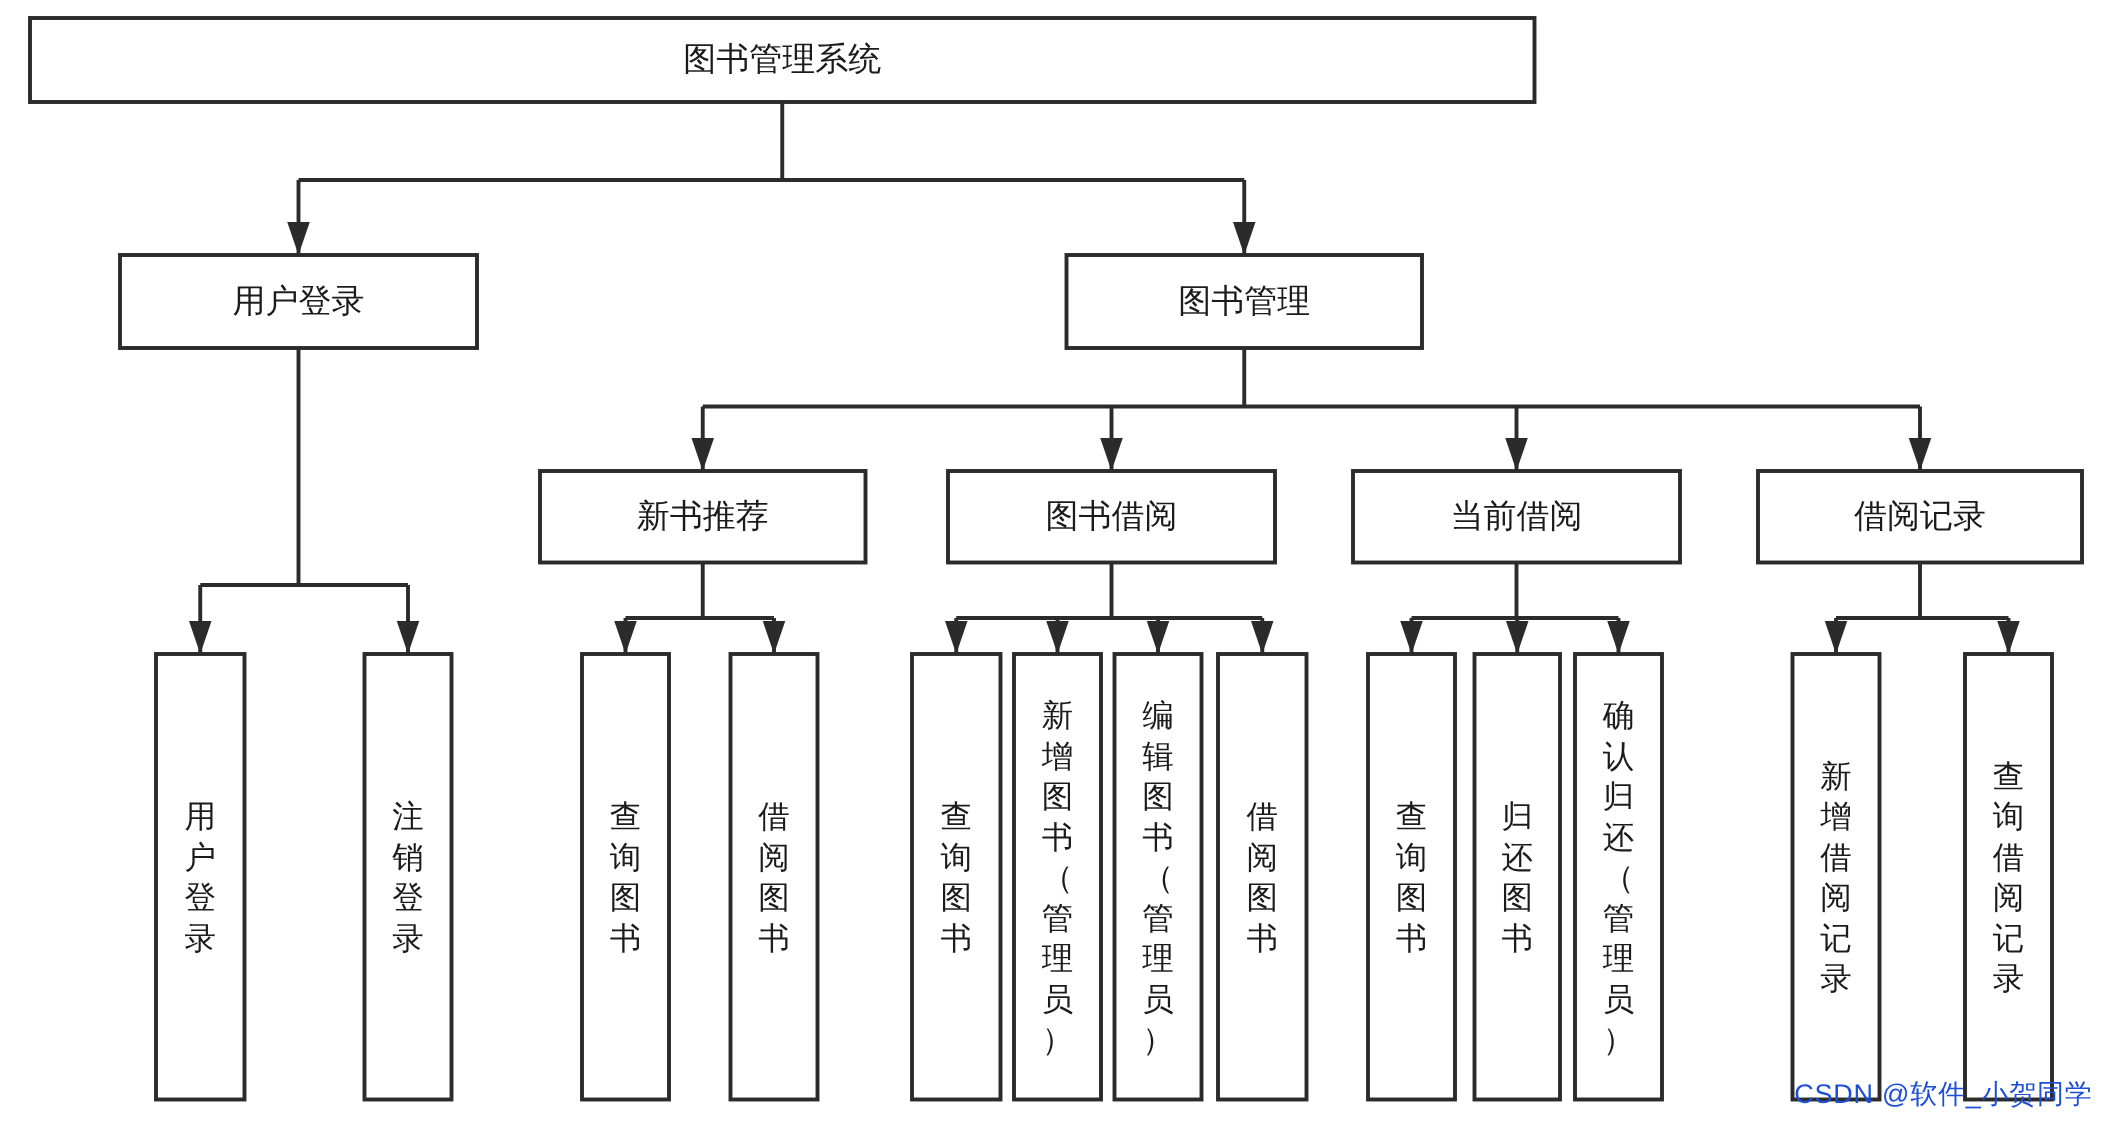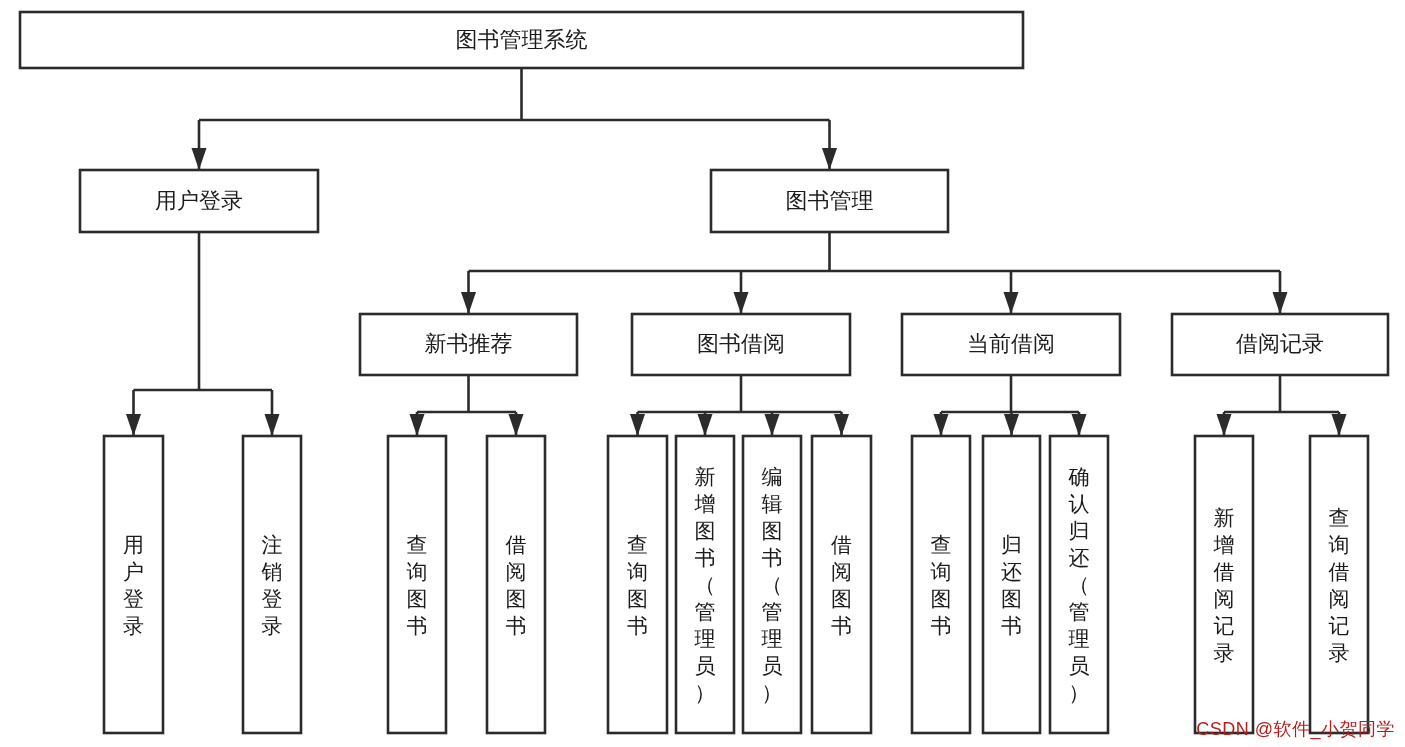--- a/index.html
+++ b/index.html
@@ -45,21 +45,21 @@
   .arrow-head {
     fill: #2b2b2b;
     stroke: none;
   }
   .watermark {
     position: absolute;
     right: 10px;
     bottom: 6px;
     font-family: "Liberation Sans", "DejaVu Sans", sans-serif;
     font-size: 18px;
-    color: #b91c1c;
+    color: #1d4ed8;
     letter-spacing: 0.5px;
     white-space: nowrap;
     pointer-events: none;
   }
 </style>
 </head>
 <body>
 
 <svg id="diagram" viewBox="0 0 1405 747" xmlns="http://www.w3.org/2000/svg">
 

